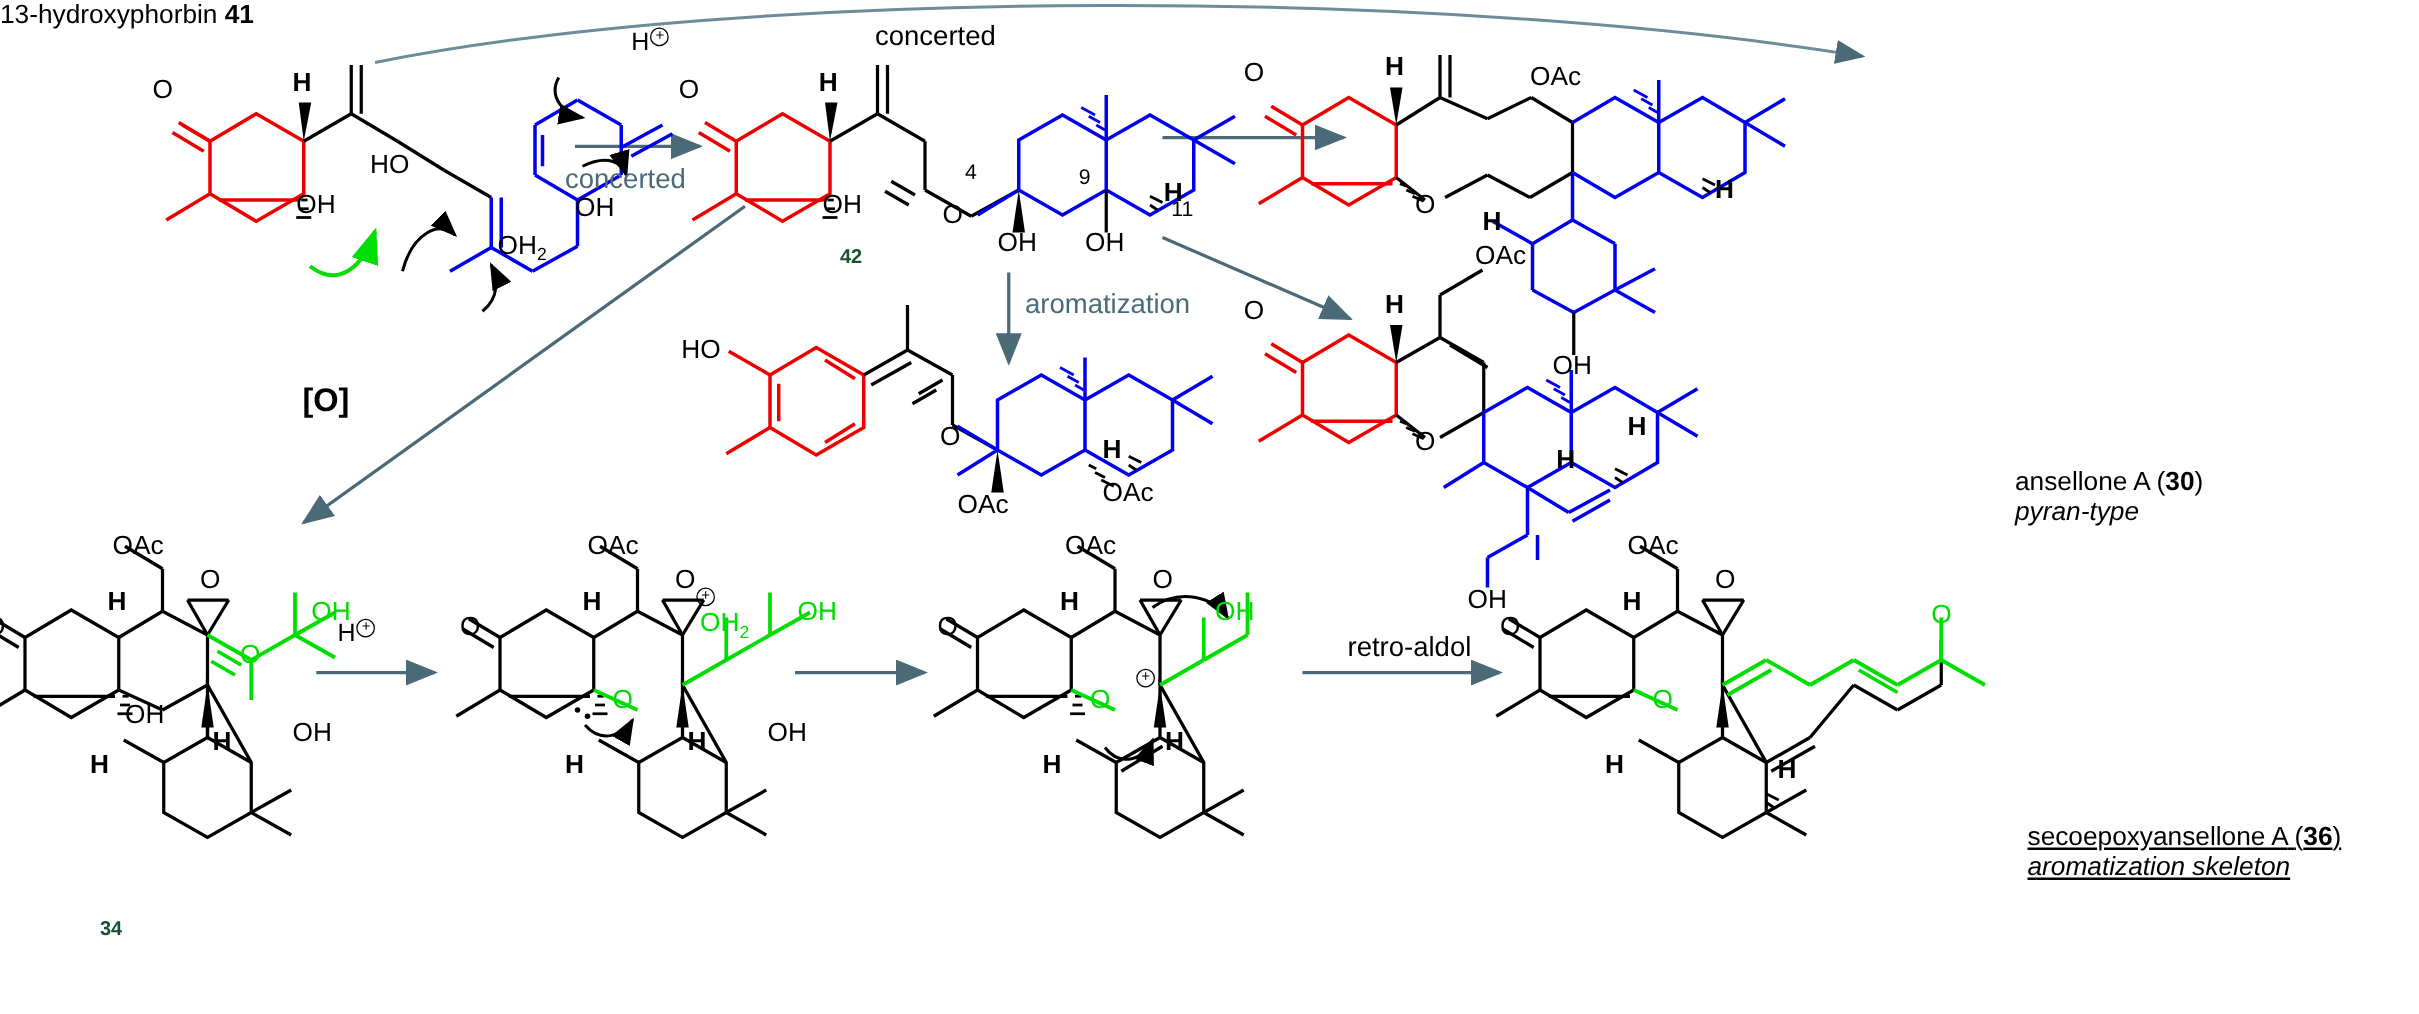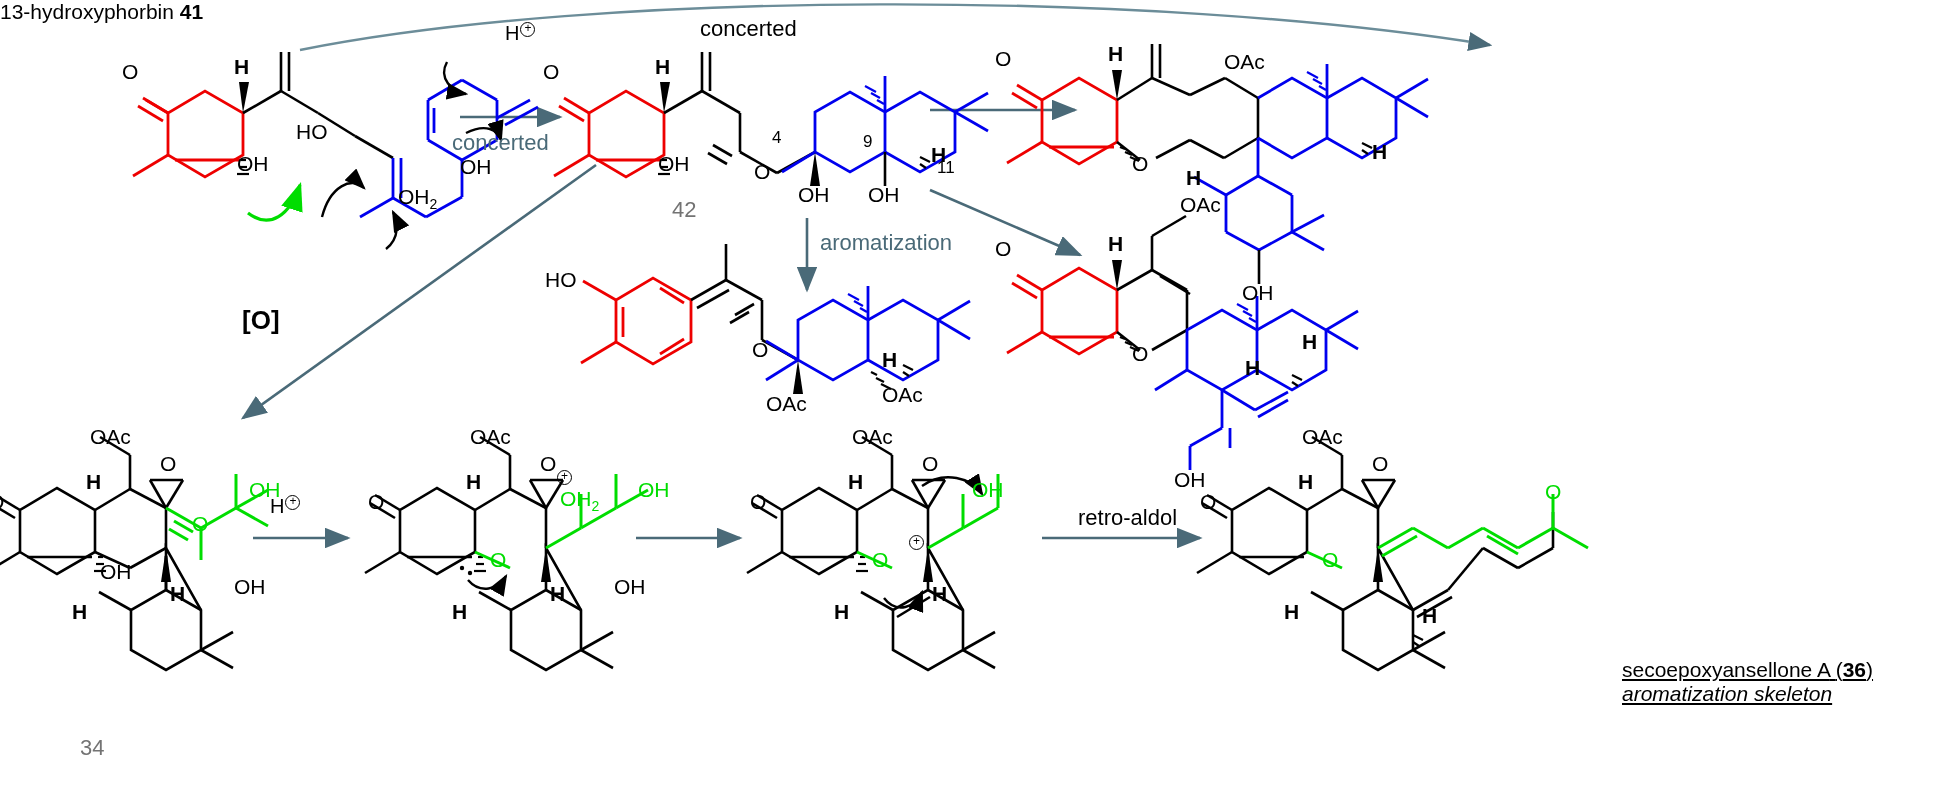--- a/index.html
+++ b/index.html
@@ -8,21 +8,21 @@
     font-family:"Liberation Sans", sans-serif;
     color:#000;
   }
   .stage{position:absolute;left:0;top:0;width:1935px;height:811px;}
   svg.layer{position:absolute;left:0;top:0;width:1935px;height:811px;overflow:visible;}
 
   .lbl{position:absolute;white-space:nowrap;line-height:1.12;}
   .cap{font-size:21px;color:#000;}
   .cap .it{font-style:italic;display:block;}
   .b{font-weight:bold;}
-  .num{position:absolute;font-size:22px;font-weight:normal;color:#737373;}
+  .num{position:absolute;font-size:16px;font-weight:bold;color:#14532d;}
   .cond{position:absolute;font-size:22px;color:#4a6a78;white-space:nowrap;}
   .cond.green{color:#000000;text-align:center;}
   .ox{position:absolute;font-size:26px;font-weight:bold;color:#000;}
   .atom{position:absolute;font-size:21px;color:#000;white-space:nowrap;}
   .atom.sub{font-size:21px;}
   .atom sub{font-size:14px;}
   .atom.green{color:#00dd00;}
   .locant{position:absolute;font-size:17px;color:#000;}
   .charge{position:absolute;font-size:20px;color:#000;white-space:nowrap;}
   .charge .circ{display:inline-block;border:1.4px solid #000;border-radius:50%;
@@ -565,20 +565,25 @@
 <div class="atom" style="left:1186px;top:166px;font-weight:600;">H</div>
 <div class="atom" style="left:1242px;top:281px;">OH</div>
 
 <div class="atom" style="left:995px;top:237px;">O</div>
 <div class="atom" style="left:1108px;top:232px;font-weight:600;">H</div>
 <div class="atom" style="left:1180px;top:193px;">OAc</div>
 <div class="atom" style="left:1132px;top:342px;">O</div>
 <div class="atom" style="left:1302px;top:330px;font-weight:600;">H</div>
 <div class="atom" style="left:1245px;top:356px;font-weight:600;">H</div>
 <div class="atom" style="left:1174px;top:468px;">OH</div>
+<div class="lbl cap" style="left:1612px;top:374px;">
+  <span>ansellone A</span>
+  <span>(<span class="b">30</span>)</span>
+  <span class="it">pyran-type</span>
+</div>
 
 <div class="atom" style="left:545px;top:268px;">HO</div>
 <div class="atom" style="left:752px;top:338px;">O</div>
 <div class="atom" style="left:882px;top:348px;font-weight:600;">H</div>
 <div class="atom" style="left:766px;top:392px;">OAc</div>
 <div class="atom" style="left:882px;top:383px;">OAc</div>
 
 <div class="atom" style="left:90px;top:425px;">OAc</div>
 <div class="atom" style="left:-12px;top:490px;">O</div>
 <div class="atom" style="left:86px;top:470px;font-weight:600;">H</div>

